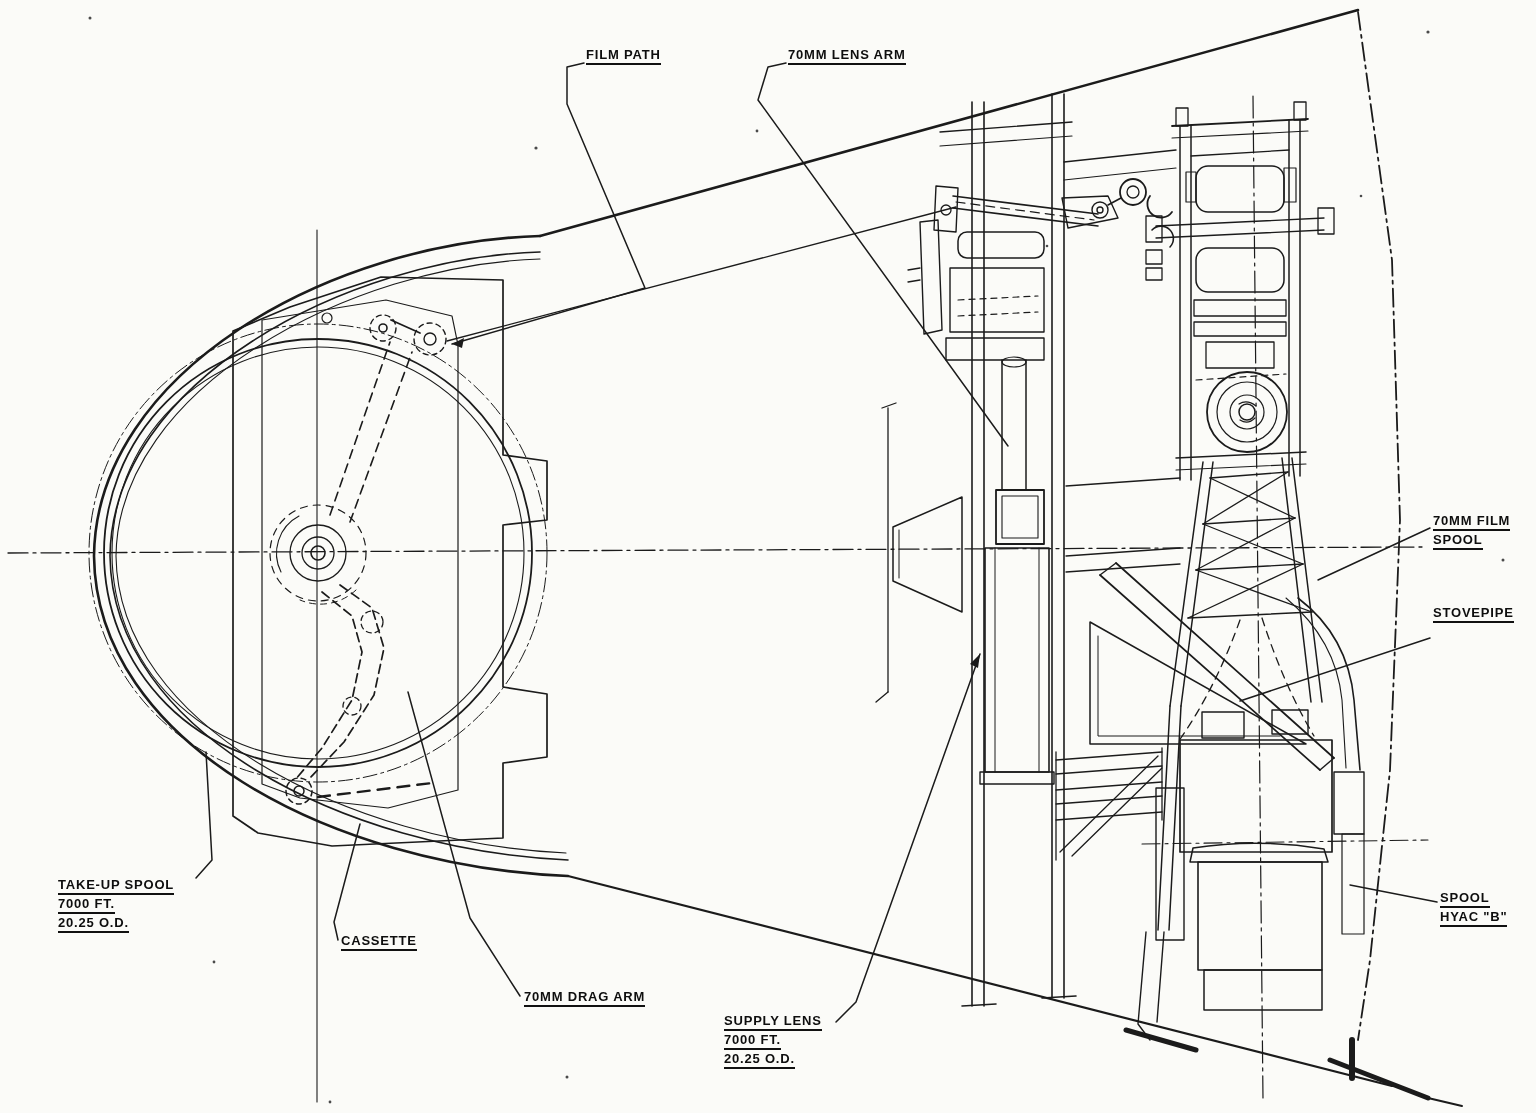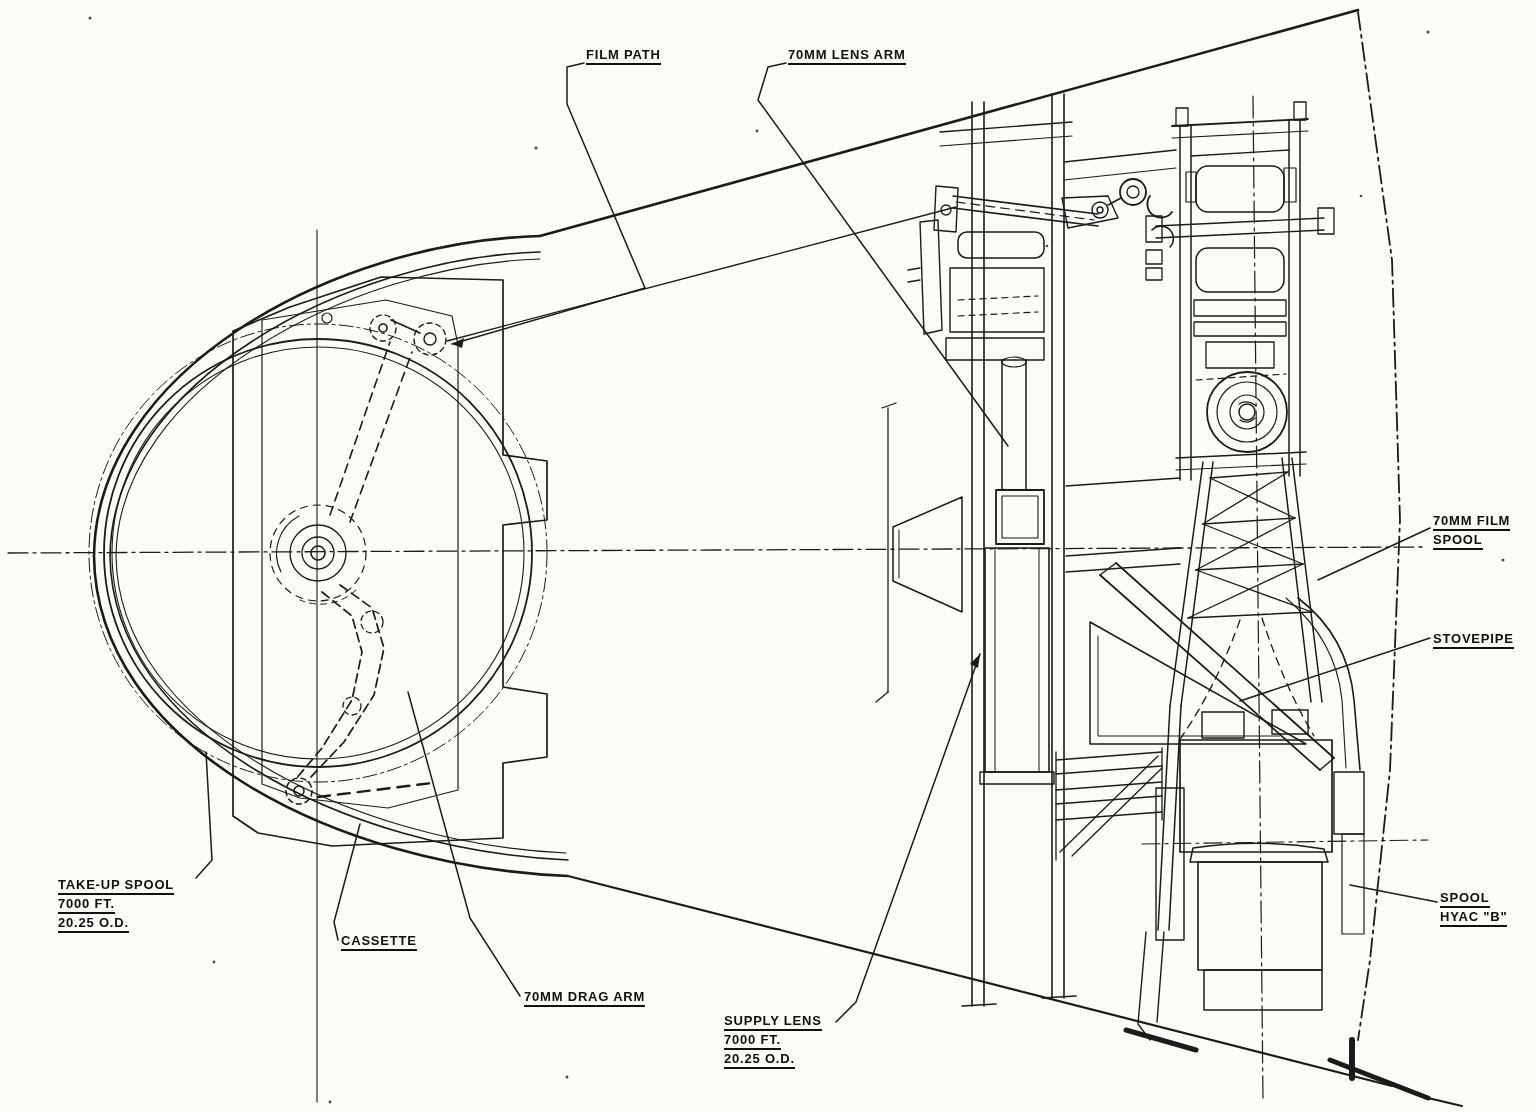--- a/index.html
+++ b/index.html
@@ -294,21 +294,21 @@
 
   <div class="lbl" style="left:788px;top:48px"><span class="lbl-line">70MM LENS ARM</span></div>
 
   <div class="lbl" style="left:1433px;top:514px">
     <div class="stack">
       <span class="lbl-line">70MM FILM</span>
       <span class="lbl-line">SPOOL</span>
     </div>
   </div>
 
-  <div class="lbl" style="left:1433px;top:632px"><span class="lbl-line">STOVEPIPE</span></div>
+  <div class="lbl" style="left:1433px;top:606px"><span class="lbl-line">STOVEPIPE</span></div>
 
   <div class="lbl" style="left:1440px;top:891px">
     <div class="stack">
       <span class="lbl-line">SPOOL</span>
       <span class="lbl-line">HYAC "B"</span>
     </div>
   </div>
 
   <div class="lbl" style="left:58px;top:878px">
     <div class="stack">

